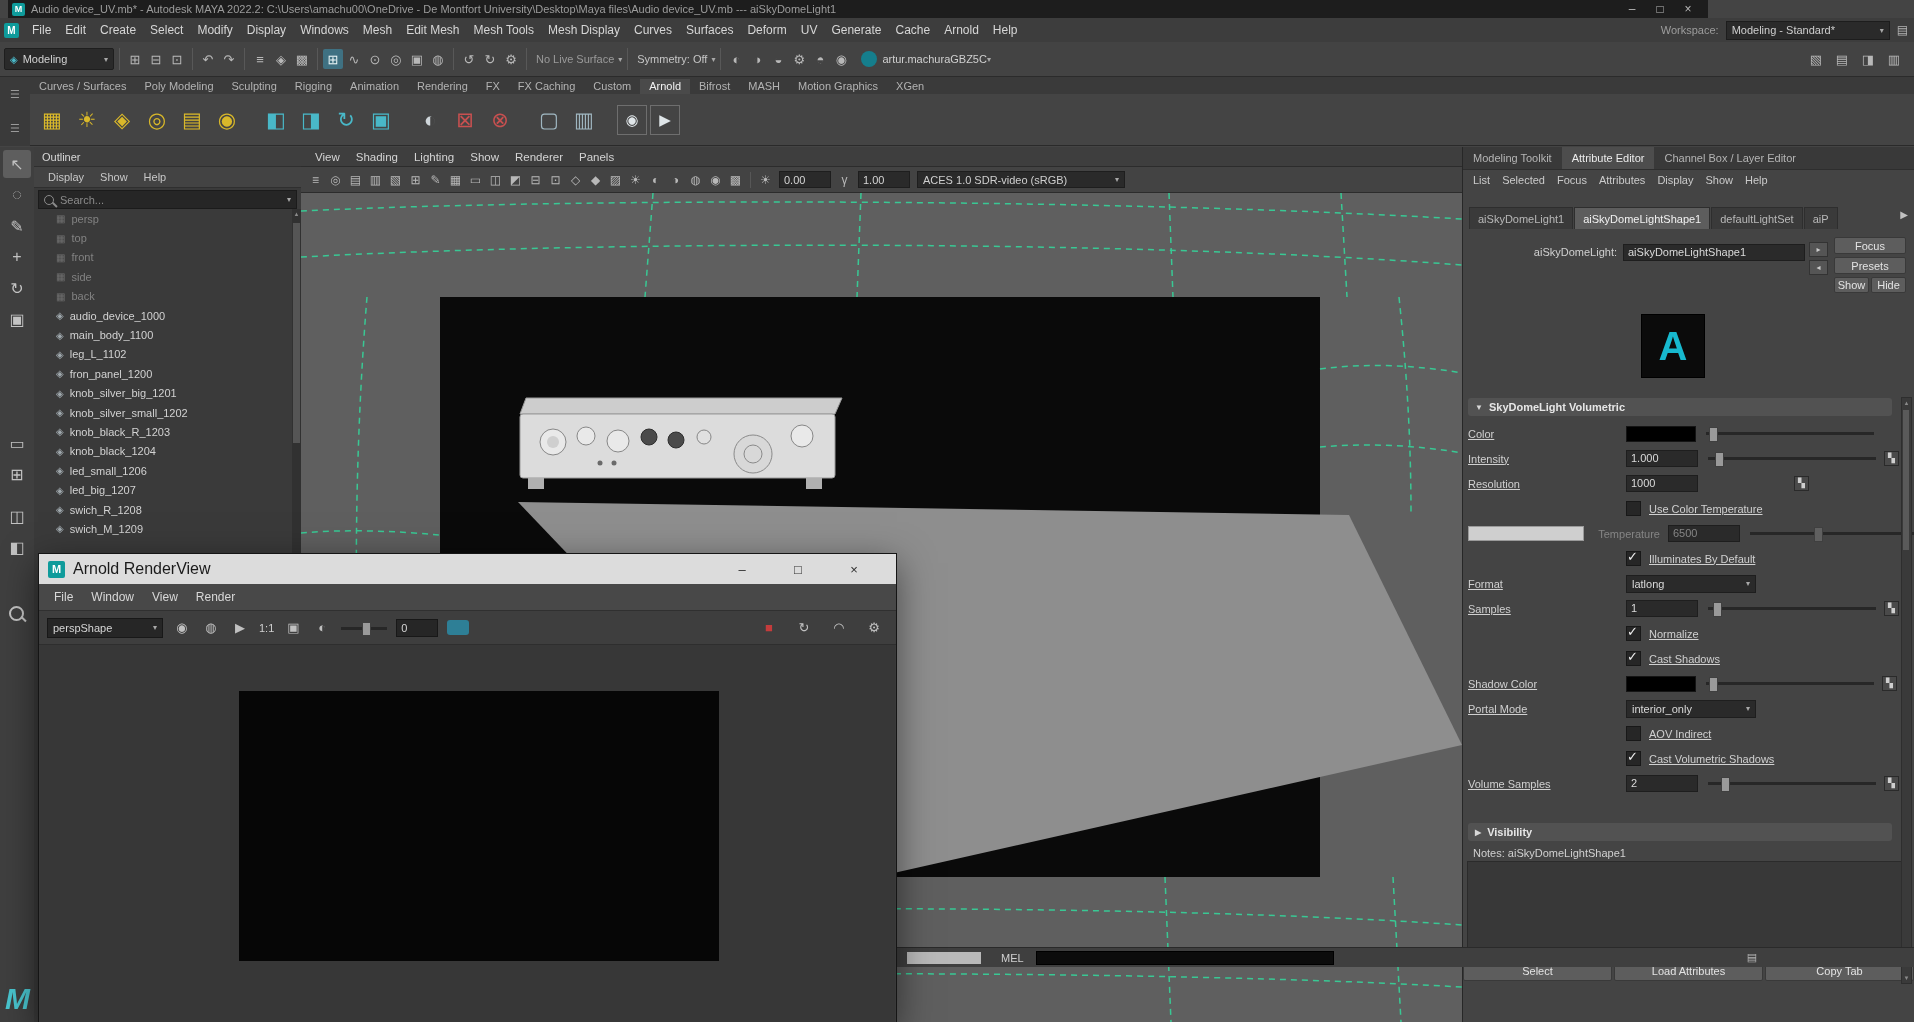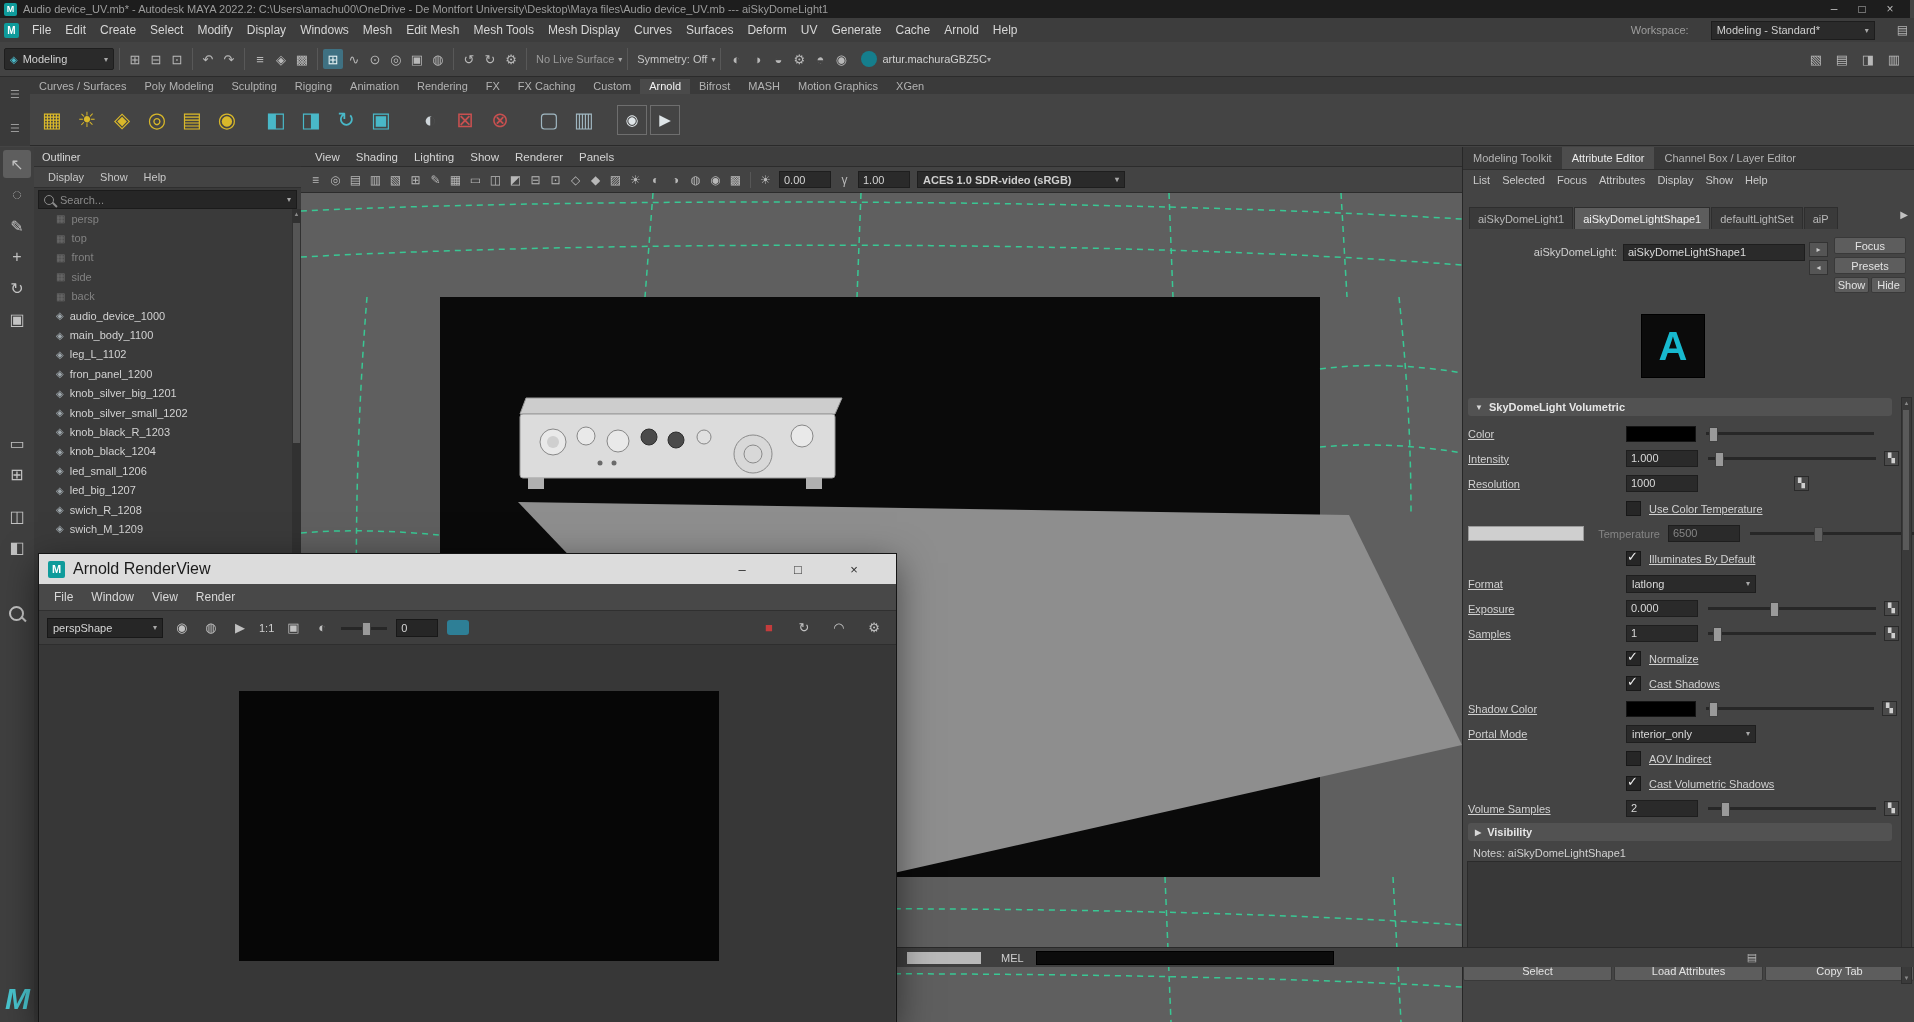--- a/index.html
+++ b/index.html
@@ -2,33 +2,33 @@
 <html><head>
 <meta charset="utf-8">
 <style>
   html,body{margin:0;padding:0;background:#2b2b2b;}
   body{font-family:"Liberation Sans", sans-serif;font-size:11px;color:#c8c8c8;-webkit-font-smoothing:antialiased;}
   #root{position:relative;width:1914px;height:1022px;overflow:hidden;background:#444;}
   .abs{position:absolute;}
   .nowrap{white-space:nowrap;}
 
   
-  .titlebar{left:0;top:0;width:1910px;height:18px;background:#1d1d1d;display:flex;align-items:center;color:#9c9c9c;}
+  .titlebar{left:8px;top:0;width:1700px;height:18px;background:#1d1d1d;display:flex;align-items:center;color:#9c9c9c;}
   .tb-logo{width:13px;height:13px;margin:0 6px 0 4px;background:#0f9b9b;border-radius:2px;color:#fff;font-size:9px;font-weight:bold;display:flex;align-items:center;justify-content:center;flex:none;}
   .tb-logo::before{content:"M";}
   .tb-btns{margin-left:auto;display:flex;margin-right:6px;color:#b9b9b9;}
   .tb-btn{width:28px;text-align:center;font-size:12px;}
   .tb-min::before{content:"–";} .tb-max::before{content:"□";} .tb-close::before{content:"×";}
 
   
   .menubar{left:0;top:18px;width:1914px;height:24px;background:#3d3d3d;border-bottom:1px solid #2b2b2b;display:flex;align-items:center;font-size:12px;color:#d6d6d6;}
   .mb-logo{width:15px;height:15px;margin:0 6px 0 4px;background:#0f9b9b;border-radius:2px;color:#fff;font-size:10px;font-weight:bold;display:flex;align-items:center;justify-content:center;flex:none;}
   .mb-logo::before{content:"M";}
   .menu-item{padding:0 7px;height:24px;line-height:24px;}
-  .mb-right{margin-left:auto;display:flex;align-items:center;gap:22px;margin-right:6px;font-size:11px;}
+  .mb-right{margin-left:auto;display:flex;align-items:center;gap:7px;margin-right:6px;font-size:11px;}
   .ws-label{color:#9d9d9d;}
   .ws-select{width:152px;height:17px;background:#2a2a2a;border:1px solid #1d1d1d;display:flex;align-items:center;padding:0 5px;color:#cfcfcf;}
   .caret{margin-left:auto;font-size:8px;color:#a8a8a8;}
   .caret::before{content:"▾";}
   .mb-end-icon{color:#b5b5b5;font-size:12px;}
 
   
   .statusline{left:0;top:42px;width:1914px;height:35px;background:#434343;border-bottom:1px solid #2b2b2b;display:flex;align-items:center;padding-left:4px;box-sizing:border-box;}
   .mode-dd{width:98px;height:20px;background:#2a2a2a;border:1px solid #1e1e1e;border-radius:2px;display:flex;align-items:center;padding:0 5px;gap:5px;color:#d2d2d2;flex:none;}
   .mode-ico{color:#49b8c8;font-size:10px;}
@@ -80,21 +80,21 @@
   .out-thumb{position:absolute;top:14px;left:1px;width:7px;height:220px;background:#555;}
   .scroll-arrow{position:absolute;left:0;width:9px;height:10px;color:#8a8a8a;font-size:6px;text-align:center;line-height:10px;}
 
   
   .vp-menubar{left:301px;top:147px;width:1161px;height:20px;background:#3e3e3e;border-bottom:1px solid #2c2c2c;display:flex;align-items:center;padding-left:6px;box-sizing:border-box;}
   .vp-menu{padding:0 8px;color:#d4d4d4;font-size:11.5px;}
   .vp-toolbar{left:301px;top:167px;width:1161px;height:26px;background:#434343;border-bottom:1px solid #2c2c2c;display:flex;align-items:center;padding:0 5px;gap:1px;box-sizing:border-box;}
   .vp-icon{width:19px;height:19px;display:flex;align-items:center;justify-content:center;font-size:12px;color:#b8b8b8;flex:none;}
   .vsep{width:1px;height:16px;background:#575757;margin:0 4px;flex:none;}
   .vp-field{width:42px;height:15px;background:#2a2a2a;border:1px solid #1e1e1e;display:flex;align-items:center;padding:0 4px;color:#d5d5d5;margin:0 3px;flex:none;}
-  .vp-cs{width:196px;height:15px;background:#2a2a2a;border:1px solid #1e1e1e;display:flex;align-items:center;padding:0 5px;color:#cfcfcf;margin-left:3px;flex:none;font-weight:bold;}
+  .vp-cs{width:196px;height:15px;background:#2a2a2a;border:1px solid #1e1e1e;display:flex;align-items:center;padding:0 5px;color:#cfcfcf;margin-left:3px;flex:none;}
   .vp-canvas{left:301px;top:193px;width:1161px;height:829px;}
 
   
   .cmdbar{left:895px;top:947px;width:1019px;height:19px;background:#3f3f3f;border-top:1px solid #2a2a2a;display:flex;align-items:center;z-index:40;}
   .cmd-light{width:74px;height:12px;background:#b9b9b9;margin-left:12px;flex:none;}
   .cmd-label{margin-left:20px;color:#d0d0d0;}
   .cmd-input{margin-left:12px;width:296px;height:12px;background:#0c0c0c;border:1px solid #000;flex:none;}
   .cmd-icon{position:absolute;left:850px;top:3px;width:14px;height:14px;color:#b5b5b5;font-size:11px;text-align:center;}
 
   
@@ -645,29 +645,20 @@
         <div class="cb-label">Illuminates By Default</div>
       </div>
       <div class="ae-row">
         <div class="ae-label">Format</div>
         <div class="dd-select">
           <span>latlong</span>
             <span class="caret"></span>
         </div>
       </div>
       <div class="ae-row">
-        <div class="ae-label">Exposure</div>
-        <div class="field">0.000</div>
-        <div class="slider">
-            <div class="groove"></div>
-            <div class="thumb" style="left:37%;"></div>
-          </div>
-        <div class="checker"></div>
-      </div>
-      <div class="ae-row">
         <div class="ae-label">Samples</div>
         <div class="field">1</div>
         <div class="slider">
             <div class="groove"></div>
             <div class="thumb" style="left:3%;"></div>
           </div>
         <div class="checker"></div>
       </div>
       <div class="ae-row">
         <div class="spacer"></div>

